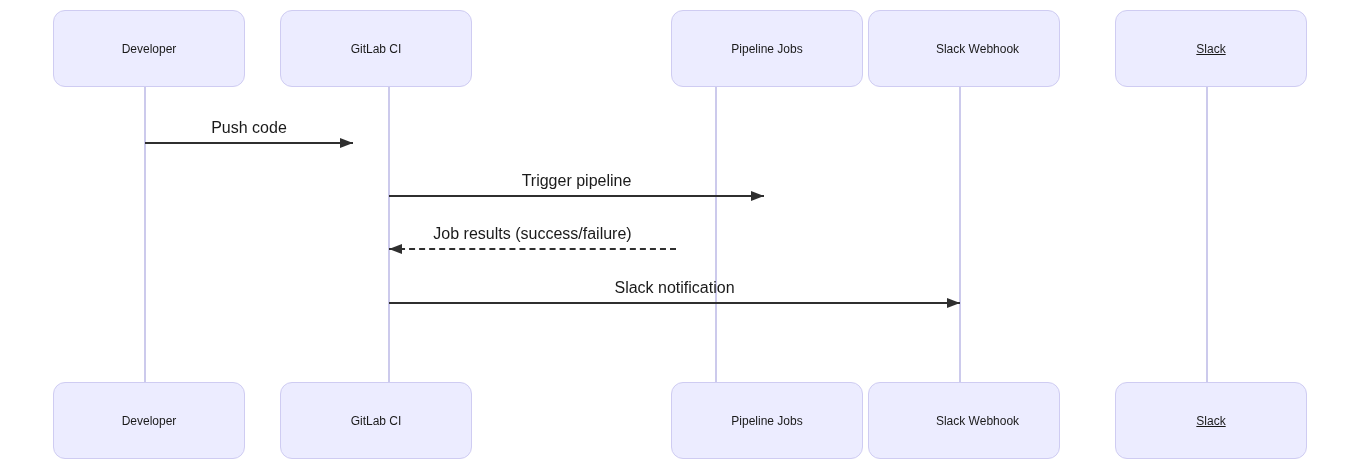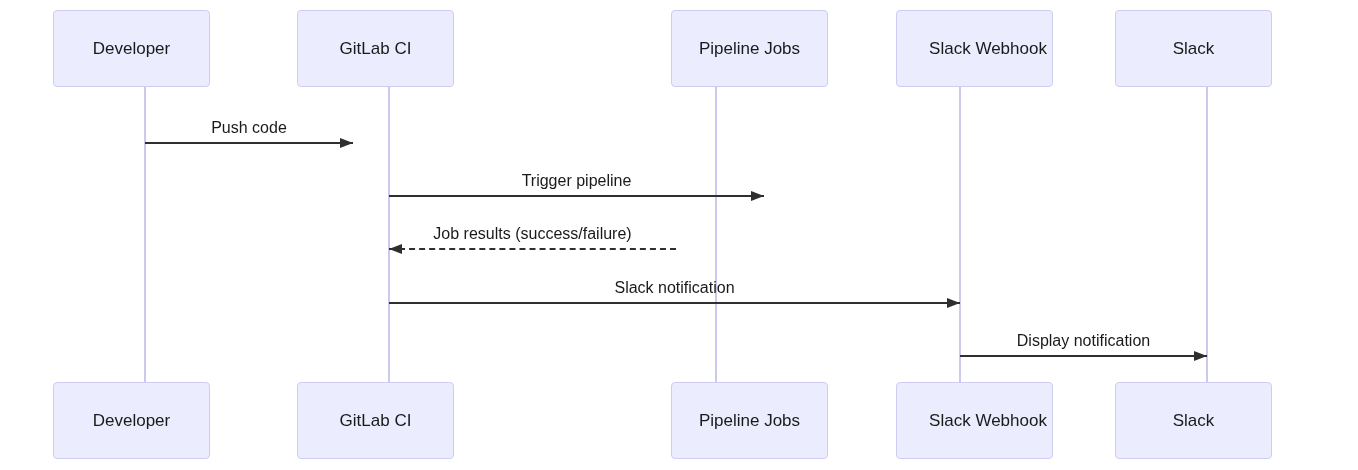--- a/index.html
+++ b/index.html
@@ -25,39 +25,39 @@
   .lifeline {
     position: absolute;
     top: 86px;
     height: 297px;
     width: 2px;
     margin-left: -1px;
     background: var(--lifeline);
   }
   .actor {
     position: absolute;
-    width: 157px;
+    width: 192px;
     height: 77px;
     background: var(--actor-fill);
     border: 1px solid var(--actor-border);
-    border-radius: 4px;
+    border-radius: 12px;
     display: flex;
     align-items: center;
     justify-content: center;
-    font-size: 17px;
+    font-size: 12px;
     color: var(--text);
     z-index: 2;
   }
   .actor.top { top: 10px; }
   .actor.bottom { top: 382px; }
   .actor-col-0 { left: 53px; }
-  .actor-col-1 { left: 297px; }
+  .actor-col-1 { left: 280px; }
   .actor-col-2 { left: 624px; margin-left: 47px; }
-  .actor-col-3 { left: 896px; padding-left: 27px; }
-  .actor-col-4 { left: 1115px; }
+  .actor-col-3 { left: 868px; padding-left: 27px; }
+  .actor-col-4 { left: 1115px; text-decoration: underline; }
   .message {
     position: absolute;
     height: 34px;
     z-index: 3;
   }
   .msg-label {
     position: absolute;
     bottom: 7px;
     left: 0;
     width: 100%;
@@ -169,20 +169,14 @@
     </div>
   </div>
 
   <div class="message msg-3">
     <div class="msg-label">Slack notification</div>
     <div class="msg-line">
       <div class="arrowhead right"></div>
     </div>
   </div>
 
-  <div class="message msg-4">
-    <div class="msg-label">Display notification</div>
-    <div class="msg-line">
-      <div class="arrowhead right"></div>
-    </div>
-  </div>
 
 </div>
 
 </body></html>

